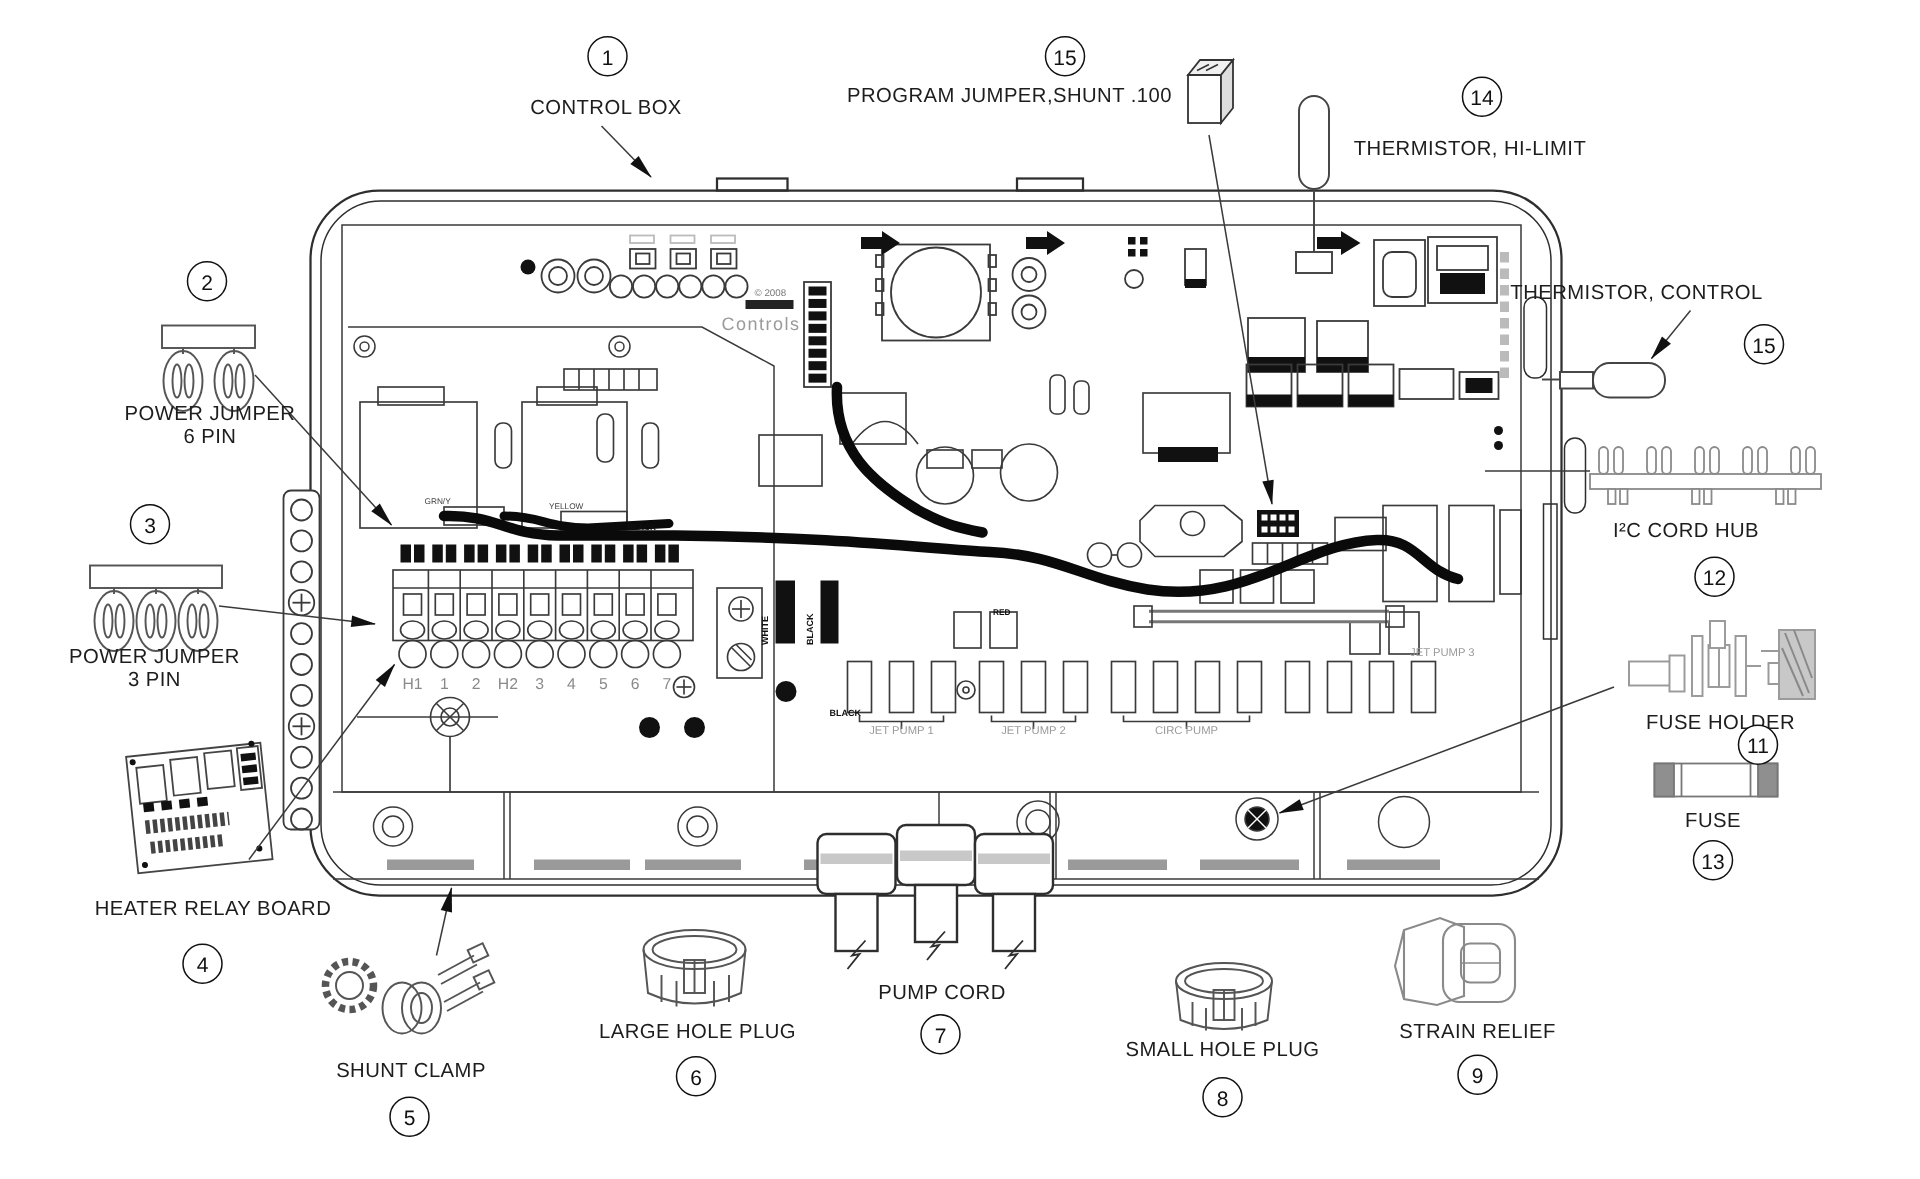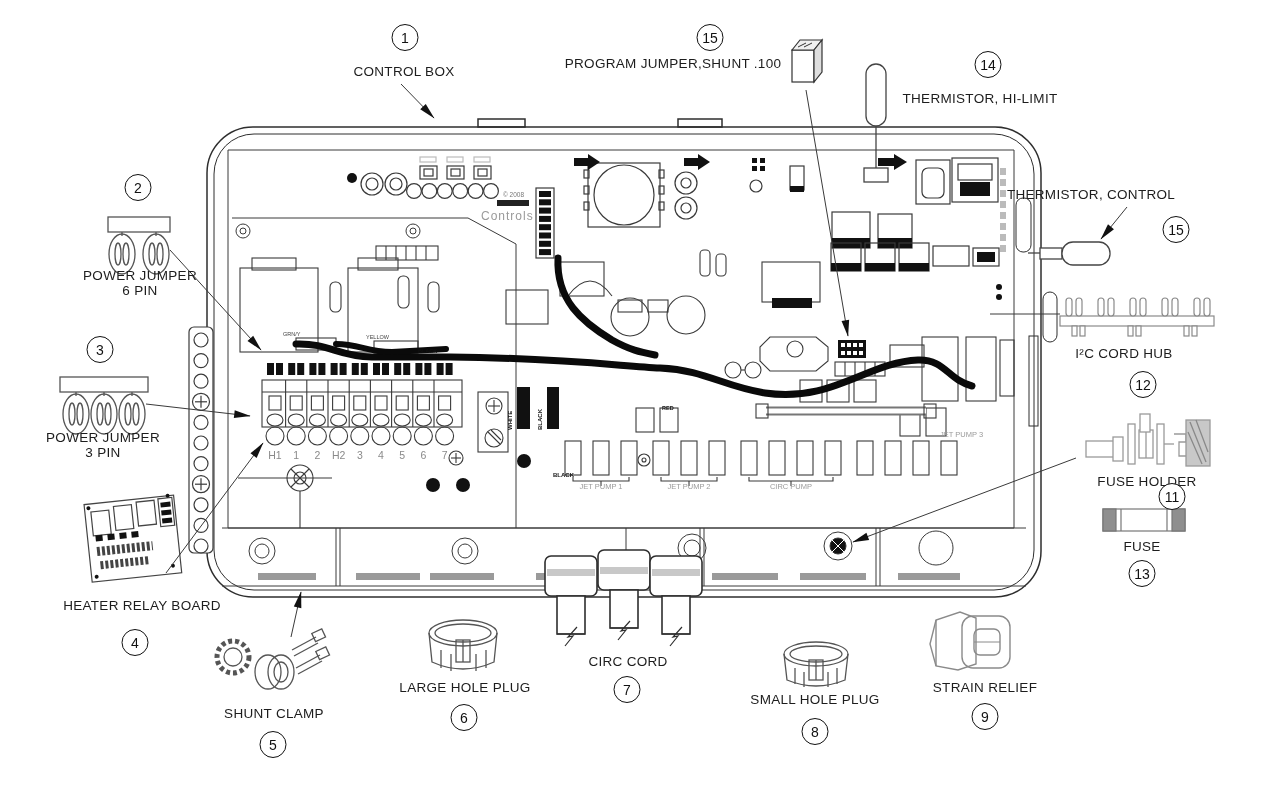--- a/index.html
+++ b/index.html
@@ -636,21 +636,21 @@
 
   <div class="callout-label" style="left:142px;top:598px">HEATER RELAY BOARD</div>
   <span class="part-num" style="left:135px;top:629px">4</span>
 
   <div class="callout-label" style="left:274px;top:706px">SHUNT CLAMP</div>
   <span class="part-num" style="left:273px;top:731px">5</span>
 
   <div class="callout-label" style="left:465px;top:680px">LARGE HOLE PLUG</div>
   <span class="part-num" style="left:464px;top:704px">6</span>
 
-  <div class="callout-label" style="left:628px;top:654px">CIRC CORD</div>
+  <div class="callout-label" style="left:628px;top:654px">PUMP CORD</div>
   <span class="part-num" style="left:627px;top:676px">7</span>
 
   <div class="callout-label" style="left:815px;top:692px">SMALL HOLE PLUG</div>
   <span class="part-num" style="left:815px;top:718px">8</span>
 
   <div class="callout-label" style="left:985px;top:680px">STRAIN RELIEF</div>
   <span class="part-num" style="left:985px;top:703px">9</span>
 
   <div class="callout-label" style="left:1142px;top:539px">FUSE</div>
   <span class="part-num" style="left:1142px;top:560px">13</span>

